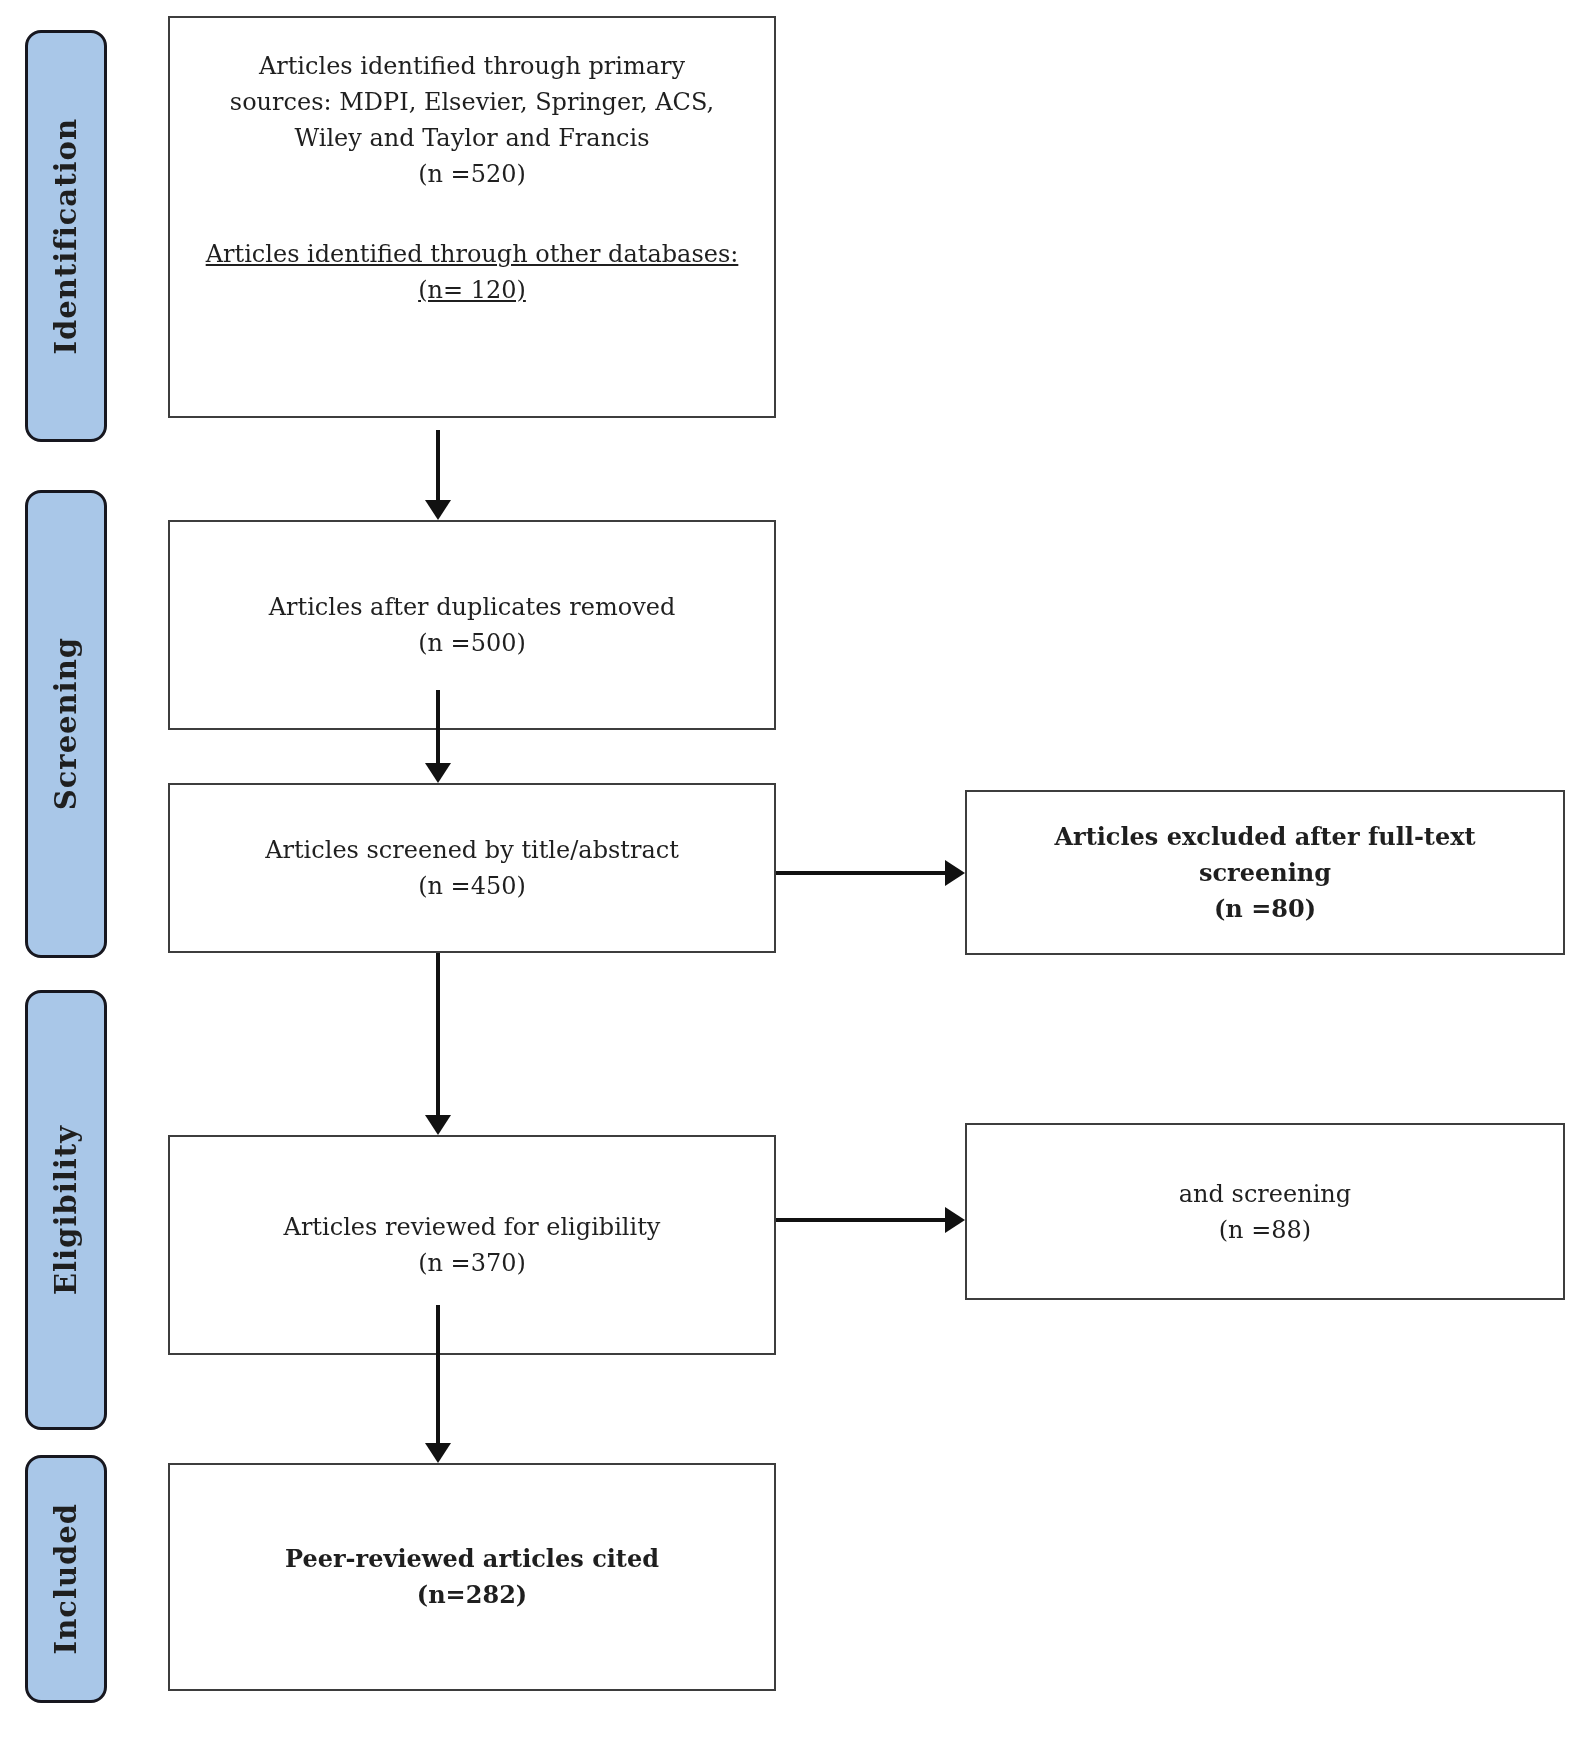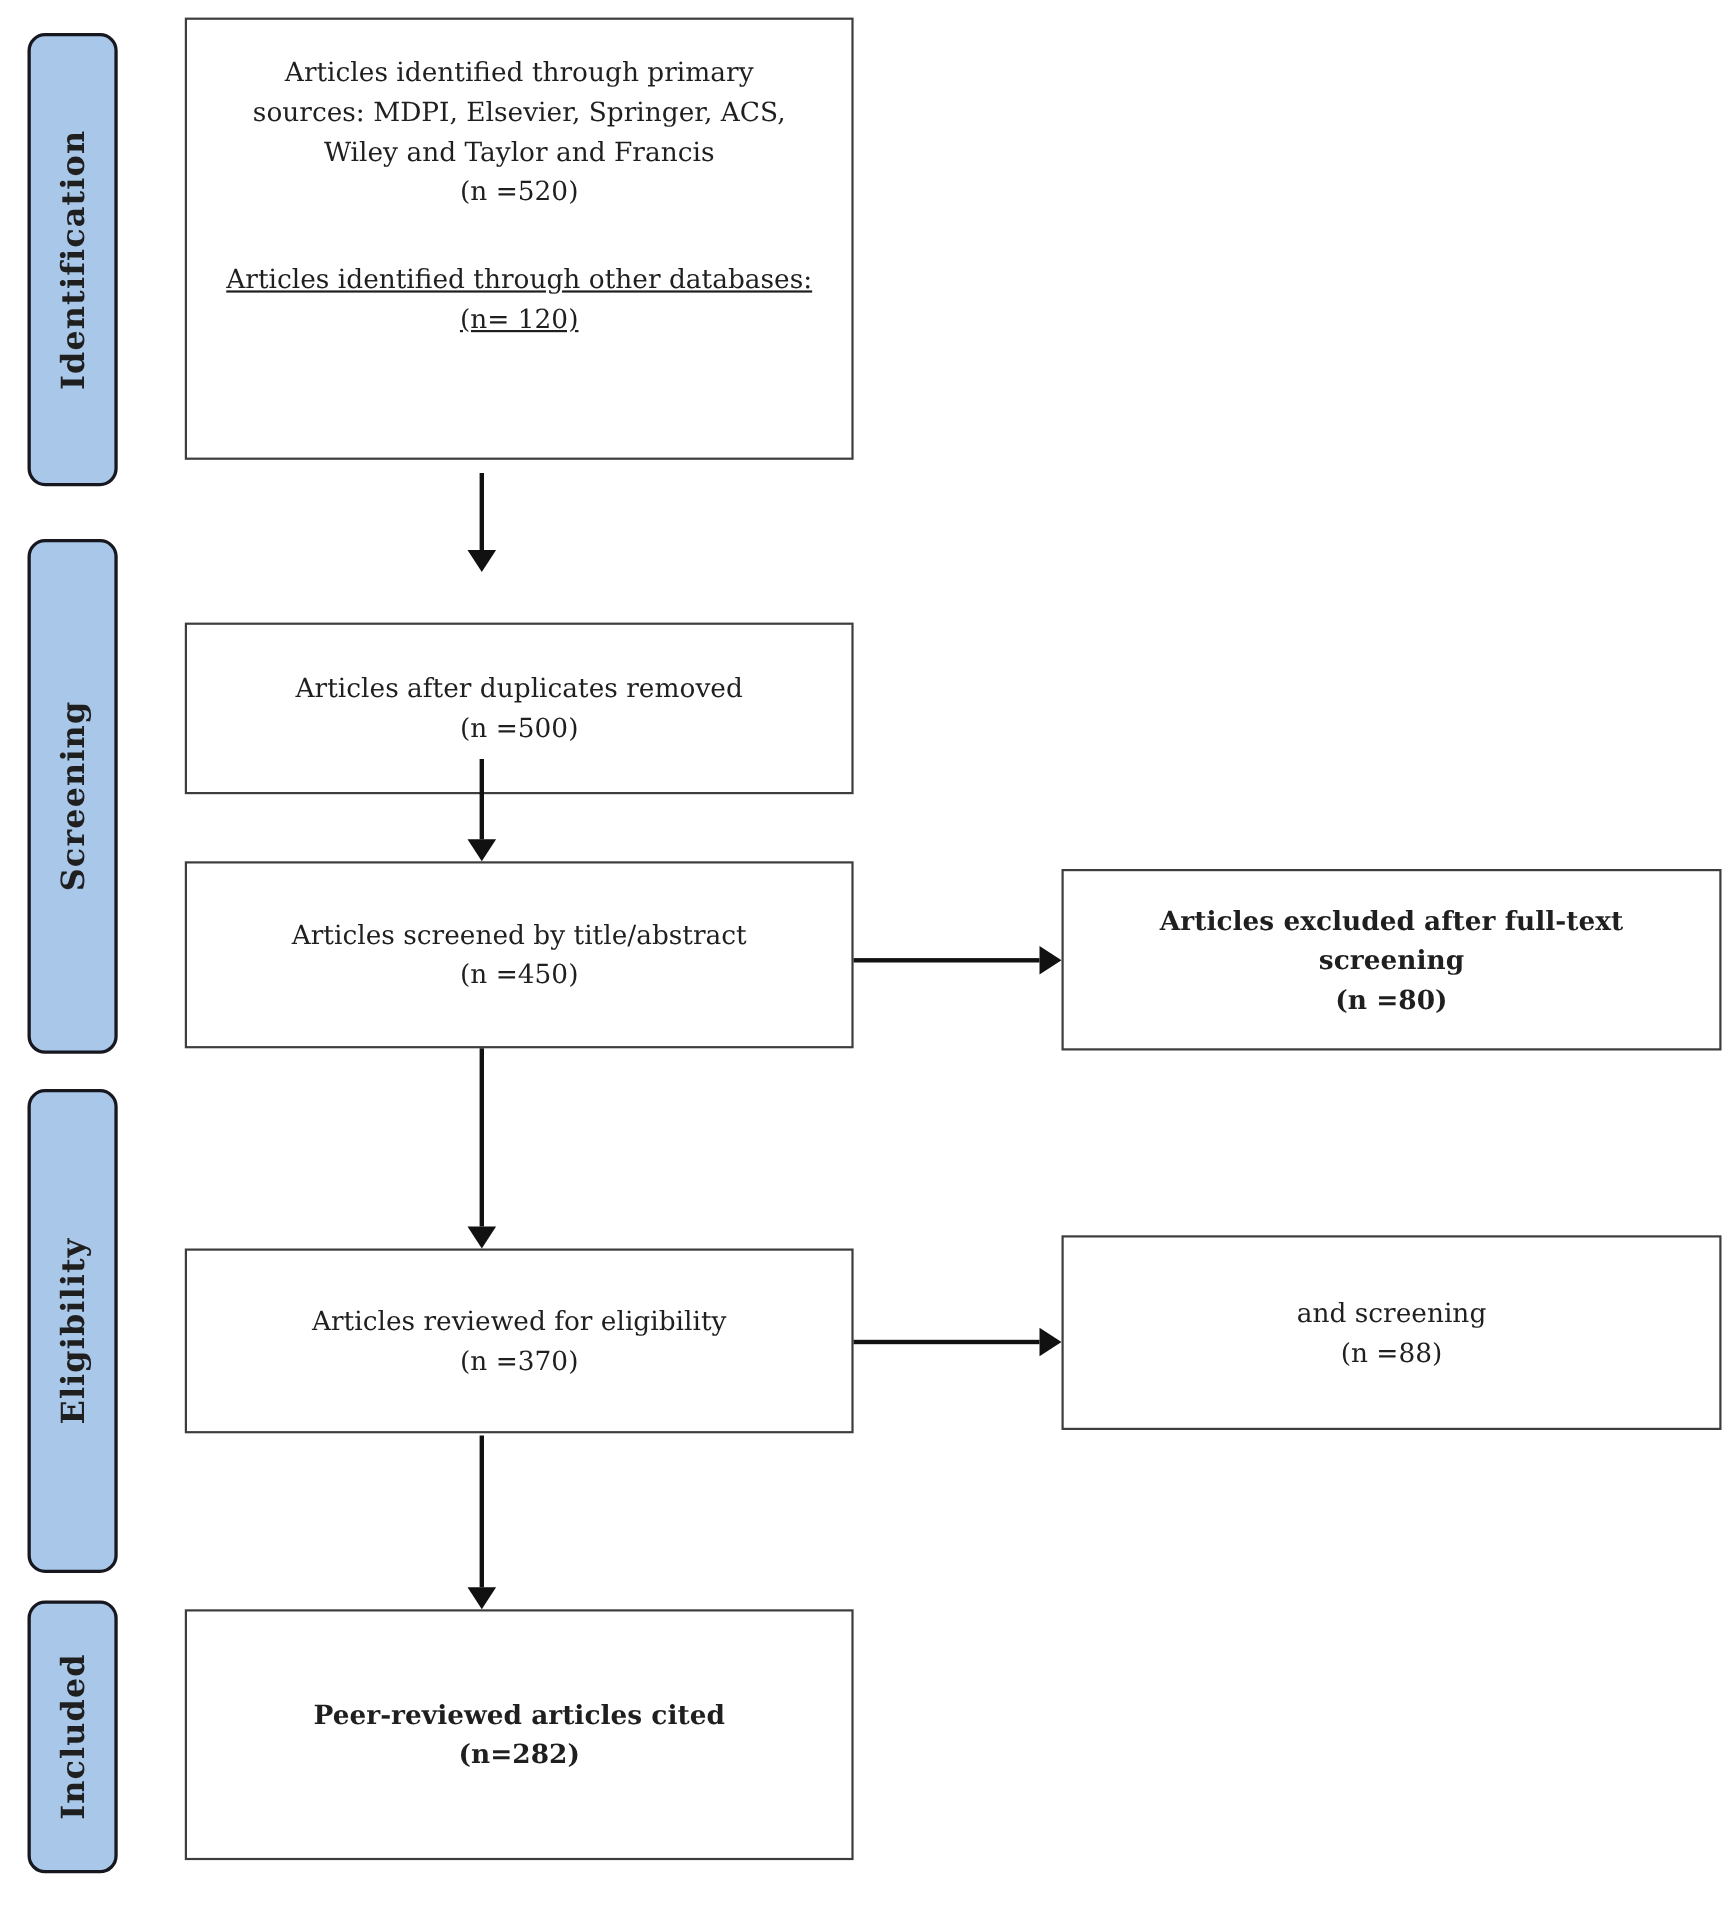--- a/index.html
+++ b/index.html
@@ -76,35 +76,35 @@
       <span class="bline">sources: MDPI, Elsevier, Springer, ACS,</span>
       <span class="bline">Wiley and Taylor and Francis</span>
       <span class="bline">(n =520)</span>
     </p>
     <p class="para">
       <span class="bline">Articles identified through other databases:</span>
       <span class="bline">(n= 120)</span>
     </p>
   </div>
 
-  <div class="box main" style="top:520px;height:156px;margin-top:46px;">
+  <div class="box main" style="top:520px;height:210px;">
     <p class="para">
       <span class="bline">Articles after duplicates removed</span>
       <span class="bline">(n =500)</span>
     </p>
   </div>
 
   <div class="box main" style="top:783px;height:170px;">
     <p class="para">
       <span class="bline">Articles screened by title/abstract</span>
       <span class="bline">(n =450)</span>
     </p>
   </div>
 
-  <div class="box main" style="top:1135px;height:168px;">
+  <div class="box main" style="top:1135px;height:220px;">
     <p class="para">
       <span class="bline">Articles reviewed for eligibility</span>
       <span class="bline">(n =370)</span>
     </p>
   </div>
 
   <div class="box main" style="top:1463px;height:228px;font-weight:bold;">
     <p class="para">
       <span class="bline">Peer-reviewed articles cited</span>
       <span class="bline">(n=282)</span>

